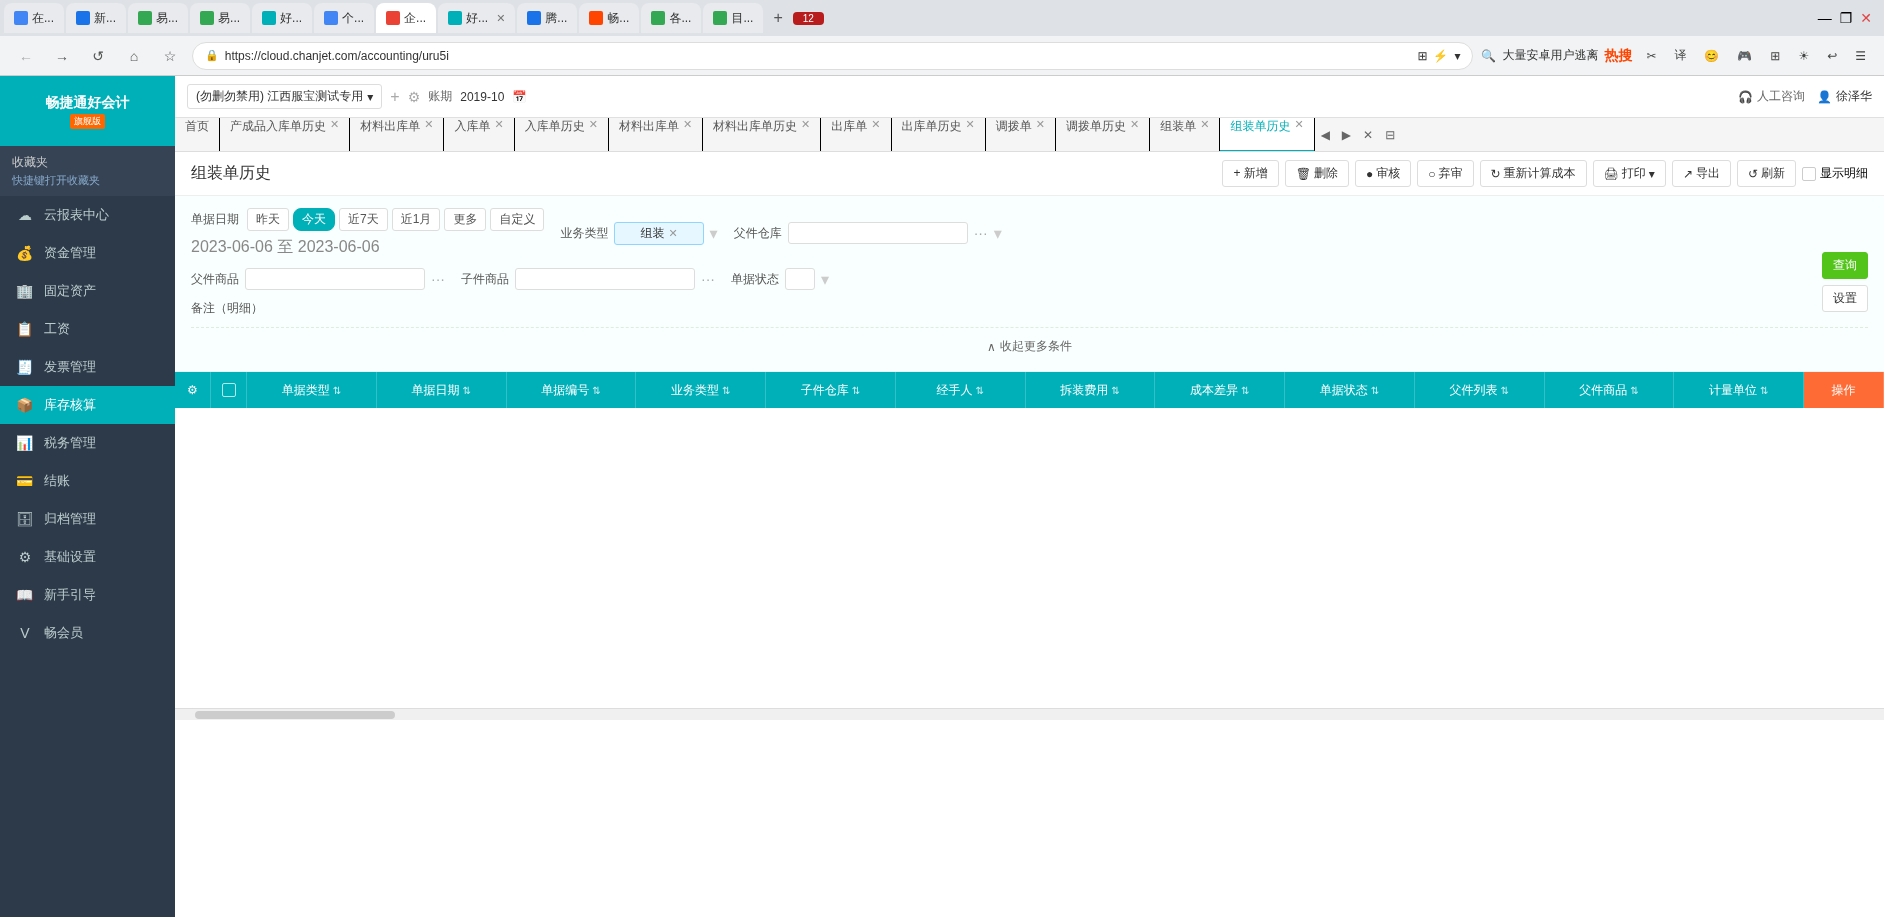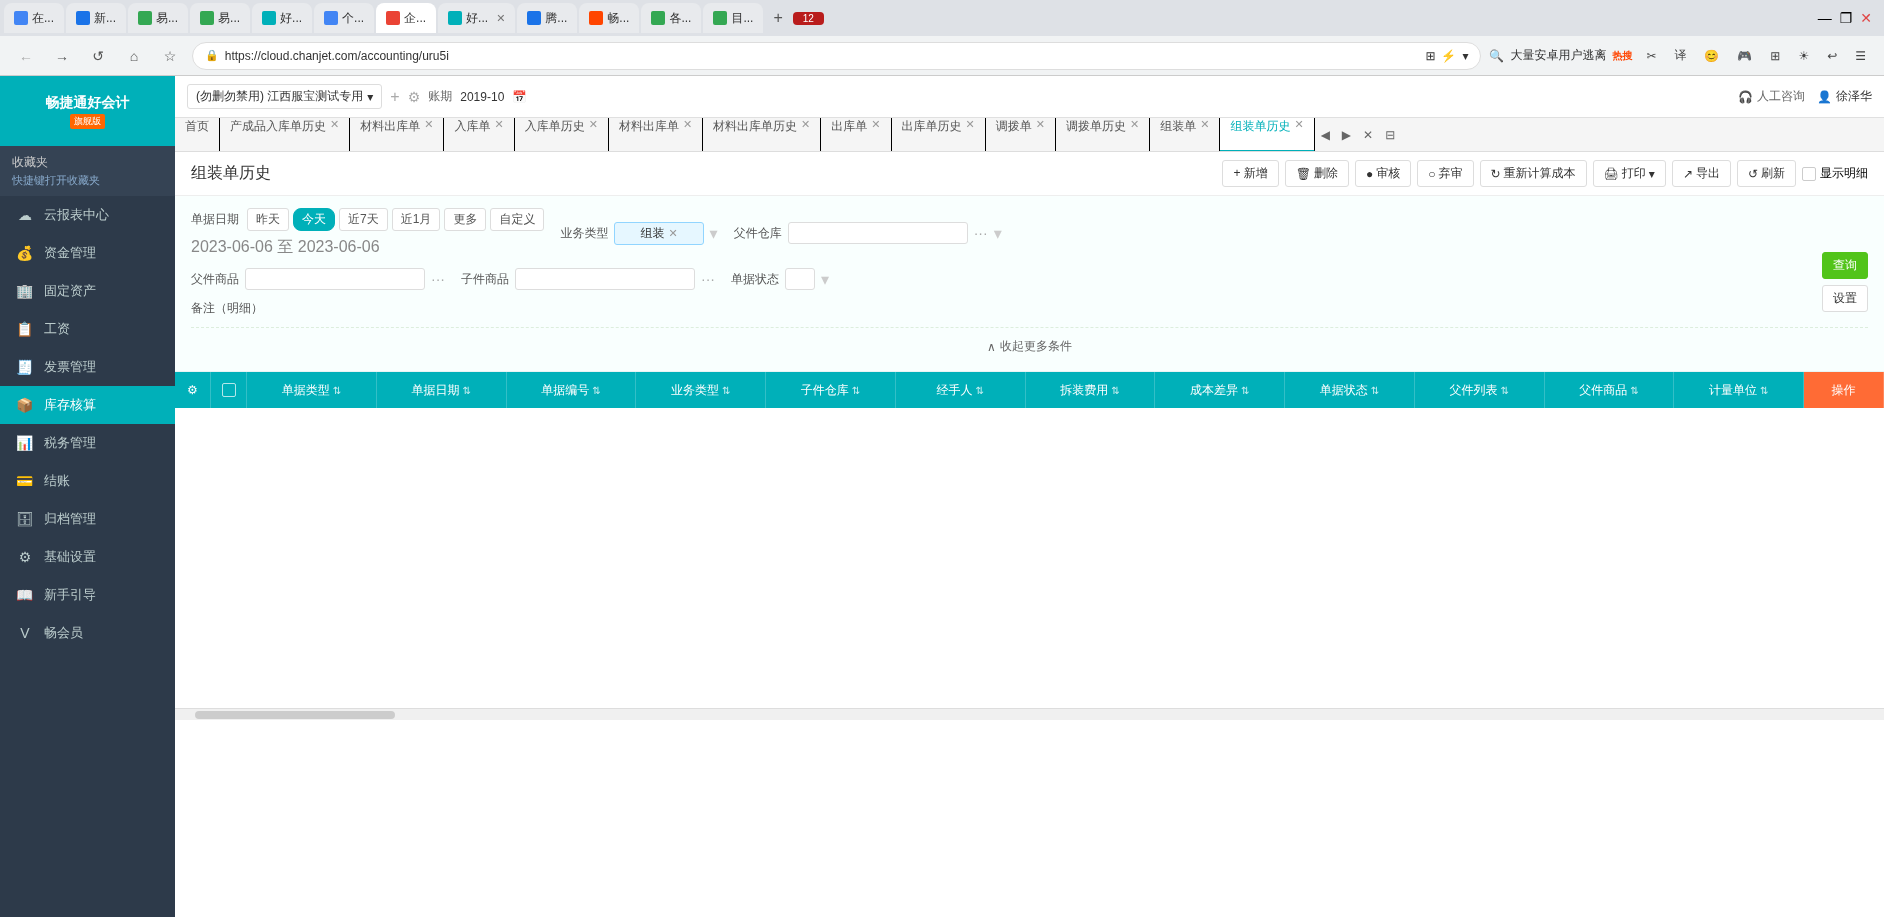--- a/index.html
+++ b/index.html
@@ -15,21 +15,21 @@
     .tab-add { padding: 4px 8px; color: #555; font-size: 16px; cursor: pointer; }
     .tab-count { background: #b91c1c; color: #fff; border-radius: 4px; padding: 1px 10px; font-size: 10px; }
 
     .address-bar { display: flex; align-items: center; height: 40px; background: #f1f3f4; padding: 0 12px; gap: 8px; border-bottom: 1px solid #ccc; }
     .nav-btn { width: 28px; height: 28px; display: flex; align-items: center; justify-content: center; border-radius: 50%; cursor: pointer; color: #555; font-size: 14px; }
     .nav-btn.disabled { color: #aaa; cursor: default; }
     .url-bar { flex: 1; height: 28px; background: #fff; border: 1px solid #ddd; border-radius: 14px; padding: 0 12px; font-size: 12px; color: #333; display: flex; align-items: center; gap: 6px; }
     .url-lock { color: #1a73e8; font-size: 11px; }
     .url-text { color: #333; font-size: 12px; }
     .search-bar { display: flex; align-items: center; gap: 6px; font-size: 12px; color: #333; }
-    .hot-tag { color: #ff4400; font-size: 10px; font-weight: bold; }
+    .hot-tag { color: #ff4400; font-size: 14px; font-weight: bold; }
     .toolbar-icons { display: flex; gap: 6px; align-items: center; }
     .toolbar-icon { padding: 2px 6px; font-size: 12px; color: #444; cursor: pointer; border-radius: 4px; }
 
     
     .app-container { display: flex; height: calc(917px - 76px); }
 
     
     .sidebar { width: 175px; background: #2d3a4a; color: #fff; display: flex; flex-direction: column; flex-shrink: 0; }
     .sidebar-logo { height: 70px; background: #00b0b9; display: flex; align-items: center; justify-content: center; flex-direction: column; padding: 8px; }
     .sidebar-logo-text { font-size: 14px; font-weight: bold; color: #fff; }

